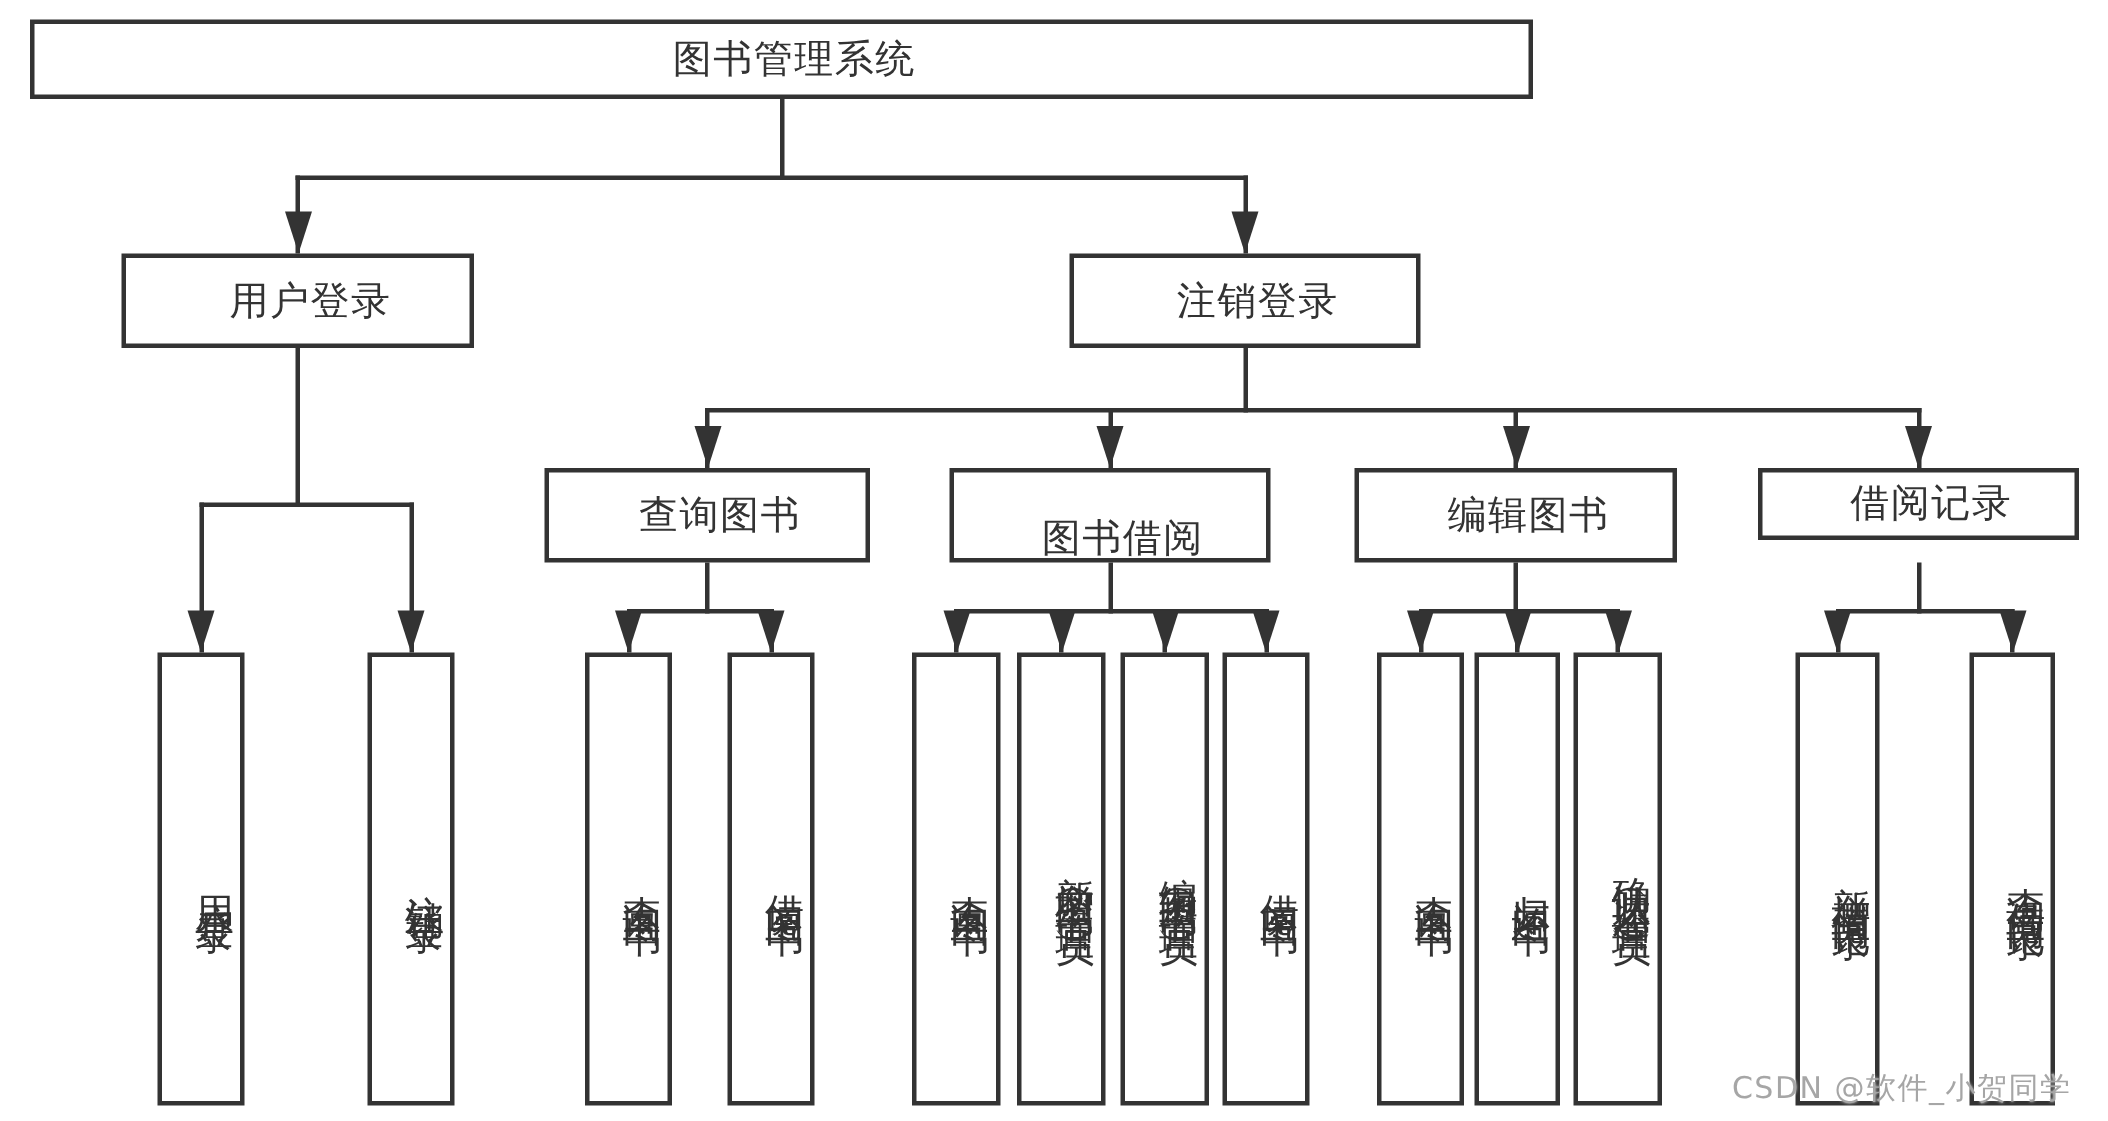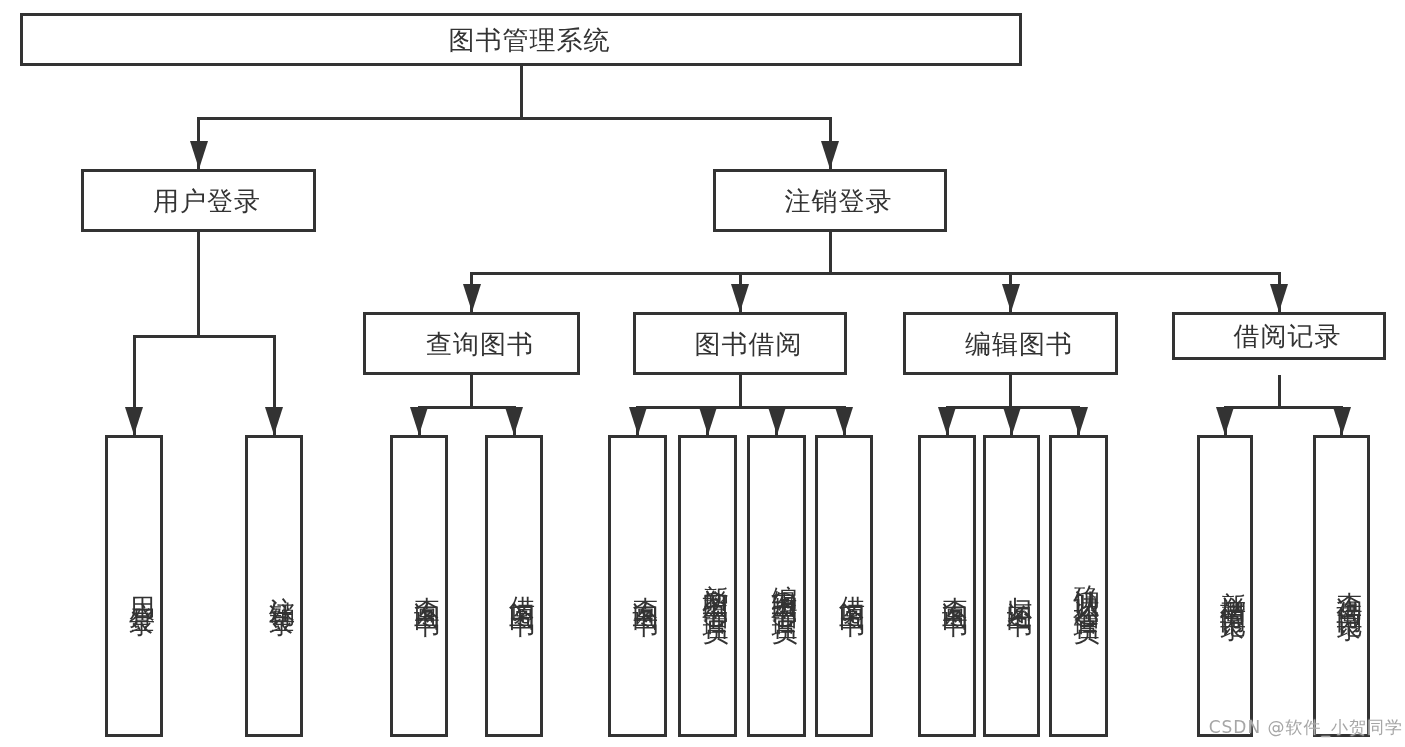--- a/index.html
+++ b/index.html
@@ -45,23 +45,23 @@
   .cline { position: absolute; background: var(--line); }
   .carrow {
     position: absolute;
     width: 0; height: 0;
     border-left: 9px solid transparent;
     border-right: 9px solid transparent;
     border-top: 28px solid var(--line);
   }
   .watermark {
     position: absolute;
-    right: 2px;
+    right: 24px;
     bottom: 8px;
-    font-size: 17px;
+    font-size: 20px;
     color: var(--wm);
     text-shadow: 0 0 2px rgba(255,255,255,0.9);
     letter-spacing: 1px;
     white-space: nowrap;
   }
 </style>
 </head>
 <body>
 
 <div id="diagram">
@@ -73,21 +73,21 @@
   <div class="box" id="n-l2-0" style="left:81px; top:169px; width:235px; height:63px;">
     <span class="hlabel">用户登录</span>
   </div>
   <div class="box" id="n-l2-1" style="left:713px; top:169px; width:234px; height:63px;">
     <span class="hlabel">注销登录</span>
   </div>
 
   <div class="box" id="n-l3-0" style="left:363px; top:312px; width:217px; height:63px;">
     <span class="hlabel">查询图书</span>
   </div>
-  <div class="box" id="n-l3-1" style="left:633px; top:312px; width:214px; height:63px;">
+  <div class="box" id="n-l3-1" style="left:633px; top:312px; width:214px; height:63px;align-items:flex-end;">
     <span class="hlabel">图书借阅</span>
   </div>
   <div class="box" id="n-l3-2" style="left:903px; top:312px; width:215px; height:63px;">
     <span class="hlabel">编辑图书</span>
   </div>
   <div class="box" id="n-l3-3" style="left:1172px; top:312px; width:214px; height:48px;">
     <span class="hlabel">借阅记录</span>
   </div>
 
   <div class="box" id="n-a-0" style="left:105px; top:435px; width:58px; height:302px;">

